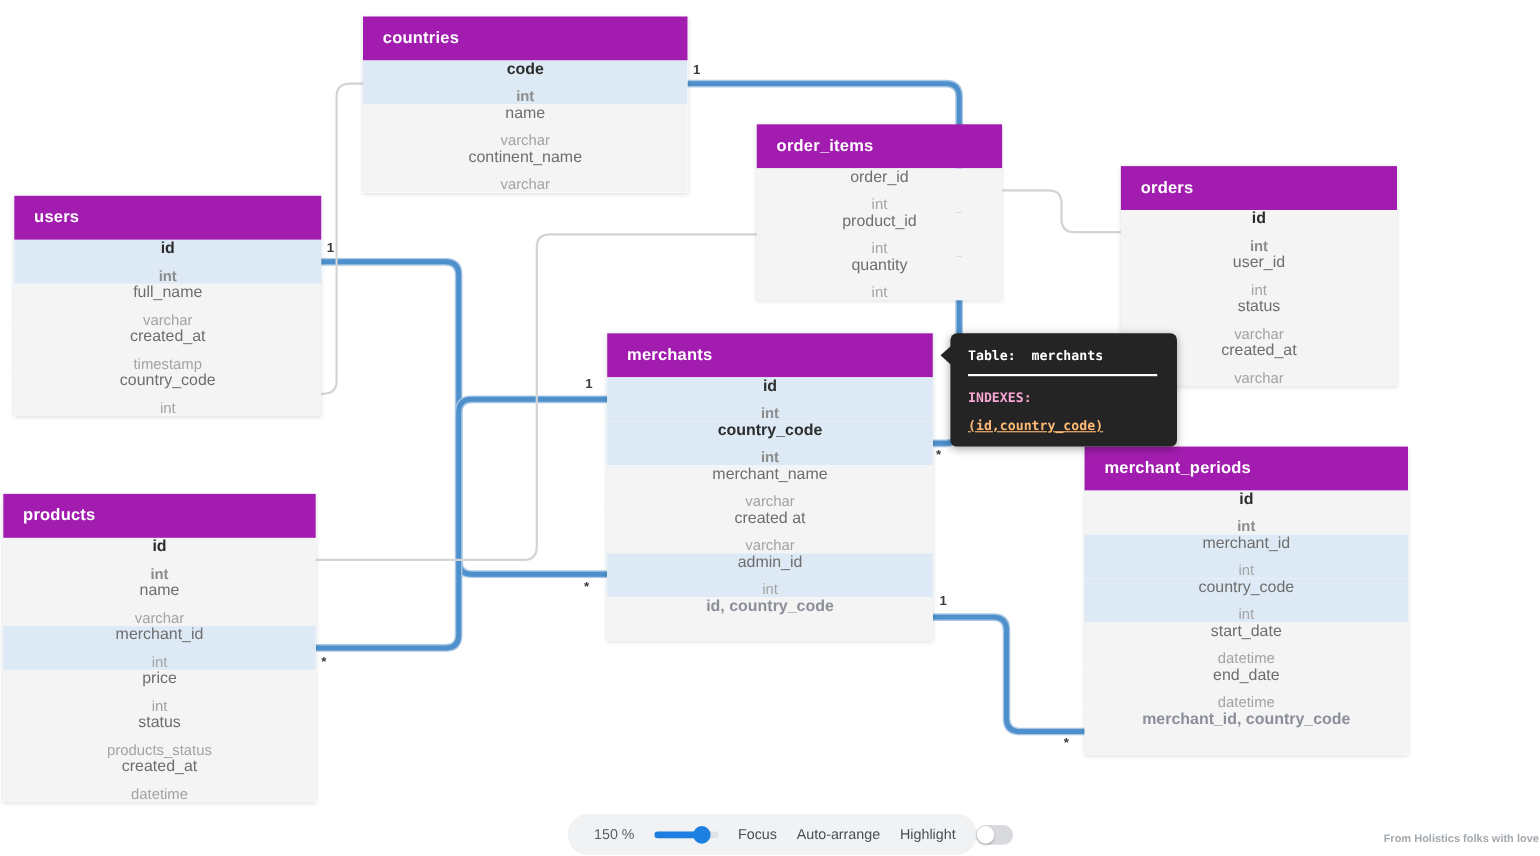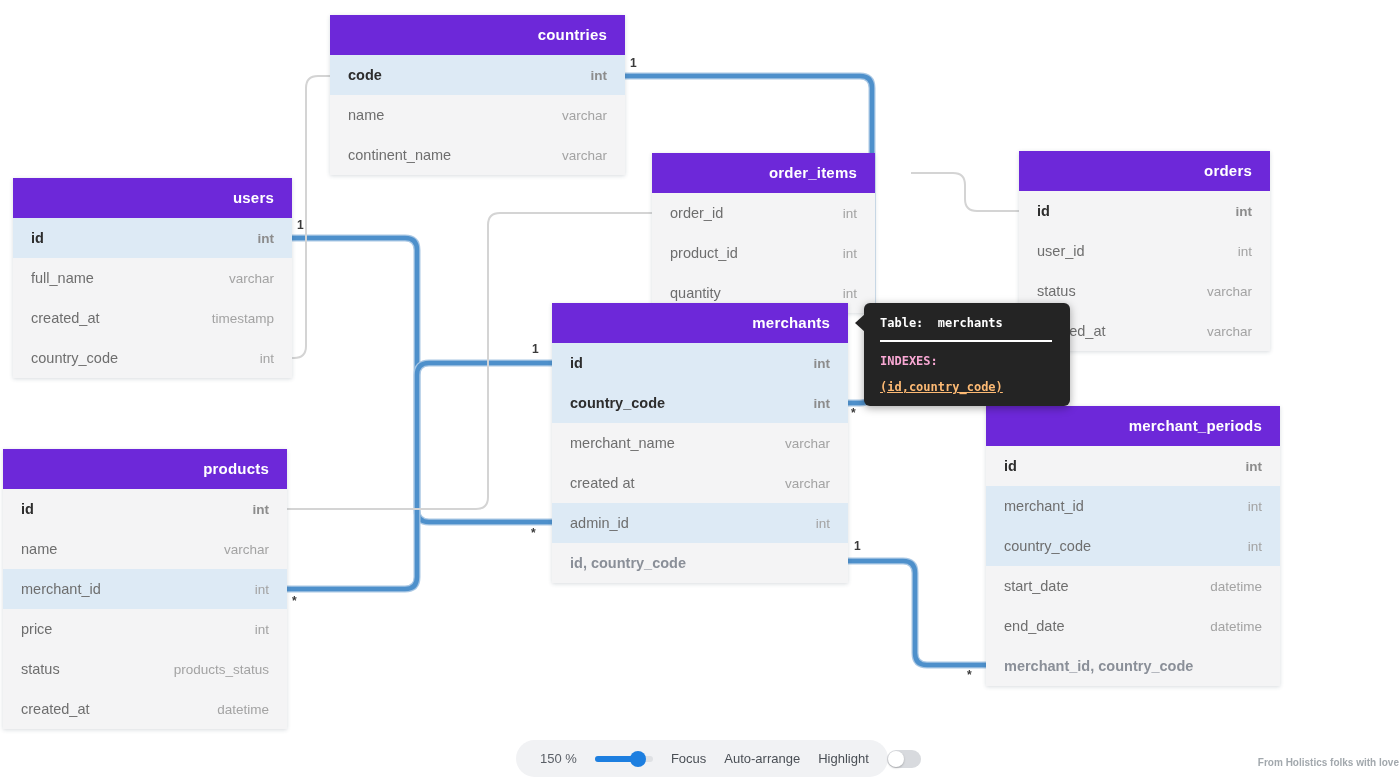--- a/index.html
+++ b/index.html
@@ -7,27 +7,26 @@
   body { font-family:"Liberation Sans", sans-serif; background:#ffffff; }
   #canvas { position:relative; width:1400px; height:778px; overflow:hidden; background:#ffffff; }
 
   
   #edges { position:absolute; left:0; top:0; width:1400px; height:778px; z-index:1; }
 
   
   .db-table { position:absolute; z-index:2; box-shadow:0 1px 4px rgba(40,60,80,0.18); font-size:14.5px; }
   .db-table .hdr {
     height:40px; line-height:40px; padding:0 18px;
-    background:#6d28d9; color:#ffffff; font-weight:bold; font-size:15px;
+    background:#a21caf; color:#ffffff; font-weight:bold; font-size:15px;
     letter-spacing:0.2px;
-    text-align:right;
   }
   .db-table .row {
     height:40px; display:flex; align-items:center; justify-content:space-between;
-    padding:0 18px; background:#f4f4f5;
+    padding:0 18px; background:#f4f4f5;flex-direction:column;
   }
   .db-table .row.hl { background:#ddeaf5; }
   .db-table .row .fname { color:#6e6e6e; }
   .db-table .row .ftype { color:#a3a3a3; font-size:13.5px; }
   .db-table .row.pk .fname { color:#2d2d2d; font-weight:bold; }
   .db-table .row.pk .ftype { color:#8c8c8c; font-weight:bold; }
   .db-table .row.footer .fname { color:#8a8f98; font-weight:bold; }
 
   
   .card-label { position:absolute; z-index:3; font-size:12px; font-weight:bold; color:#3a3a3a; line-height:14px; }
@@ -113,21 +112,21 @@
         </div>
         <div class="row">
           <span class="fname">created_at</span>
           <span class="ftype">timestamp</span>
         </div>
         <div class="row">
           <span class="fname">country_code</span>
           <span class="ftype">int</span>
         </div>
       </div>
-      <div class="db-table" style="left: 652px; top: 113px; width: 223px; margin-top: 40px;">
+      <div class="db-table" style="left: 688px; top: 113px; width: 223px;">
         <div class="hdr">order_items</div>
         <div class="row">
           <span class="fname">order_id</span>
           <span class="ftype">int</span>
         </div>
         <div class="row">
           <span class="fname">product_id</span>
           <span class="ftype">int</span>
         </div>
         <div class="row">

